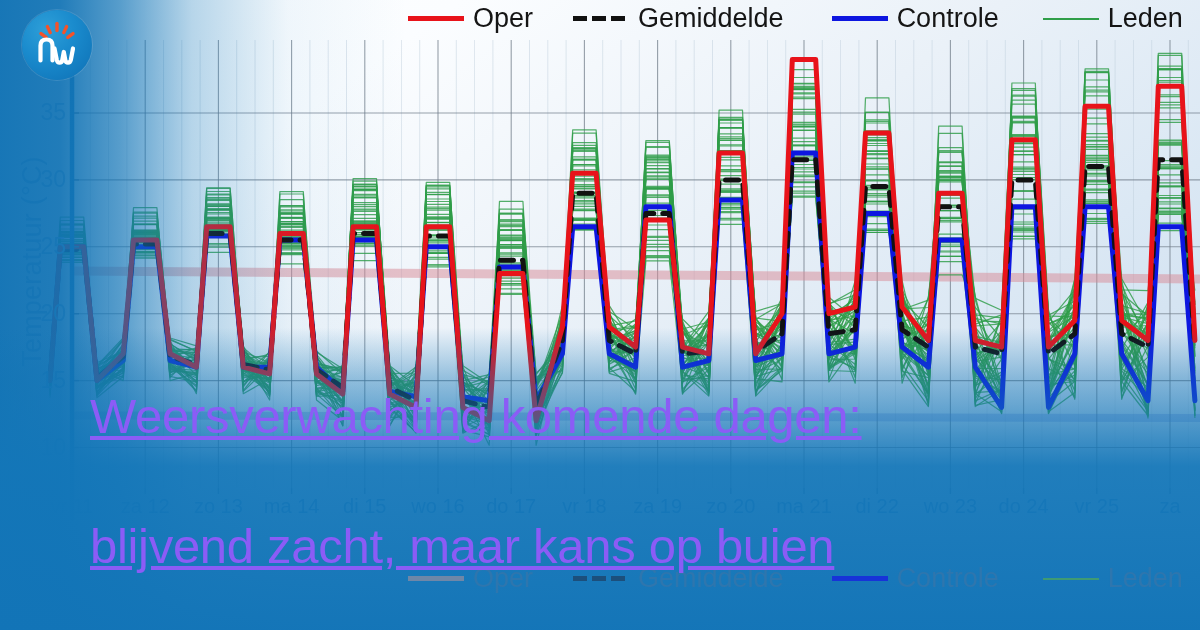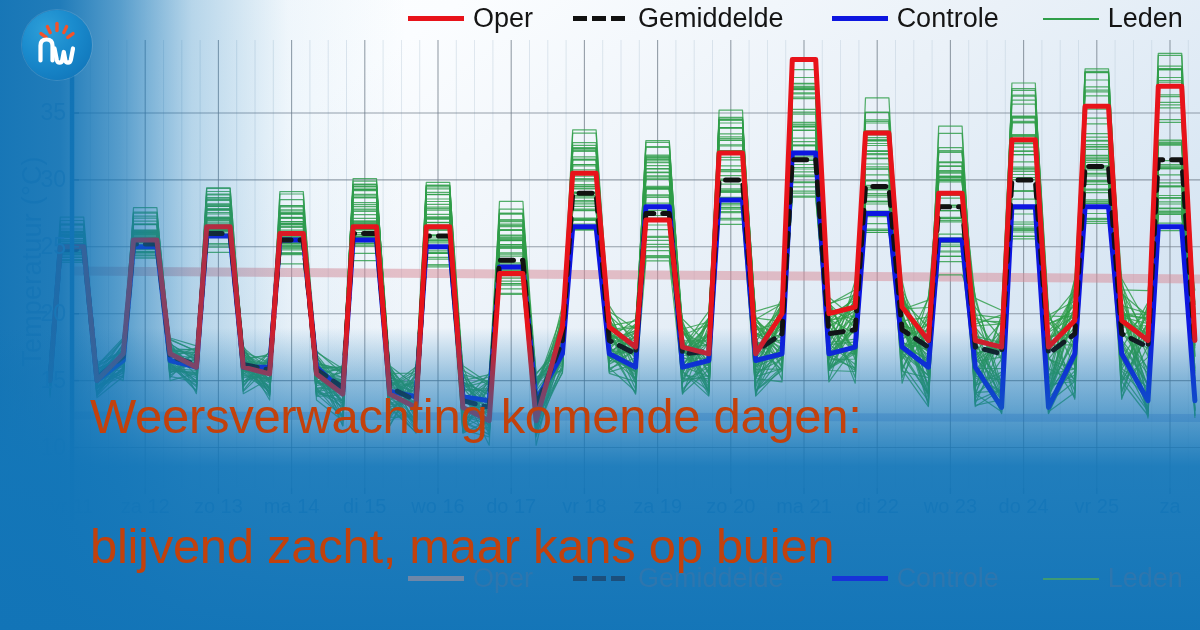--- a/index.html
+++ b/index.html
@@ -39,21 +39,21 @@
 
   
   #brand-overlay{position:absolute;inset:0;pointer-events:none;
     background:
       linear-gradient(to bottom, rgba(17,116,181,0) 0%, rgba(17,116,181,0) 52%, rgba(17,116,181,.40) 60%, rgba(19,118,184,.93) 74%, rgba(18,116,183,.99) 100%),
       linear-gradient(to right, rgba(16,114,180,.97) 0%, rgba(16,114,180,.93) 5%, rgba(17,116,182,.70) 10%, rgba(20,120,185,.30) 16%, rgba(25,125,190,.06) 24%, rgba(30,130,195,0) 34%);
   }
 
   
   #headline{position:absolute;left:90px;top:392px;width:1010px;pointer-events:none;}
-  .headline-line{color:#c2410c;font-size:49px;font-weight:400;line-height:1.0;letter-spacing:-.3px;white-space:nowrap;}
+  .headline-line{color:#8b5cf6;font-size:49px;font-weight:400;line-height:1.0;letter-spacing:-.3px;white-space:nowrap;text-decoration:underline;}
   #headline-line-2{margin-top:81px;}
 
   
   #logo{position:absolute;left:22px;top:10px;width:70px;height:70px;border-radius:50%;
     background:radial-gradient(circle at 34% 28%, #2e9fd8 0%, #1a8bcd 42%, #0d6fb4 100%);
     box-shadow:0 0 0 1px rgba(255,255,255,.12);}
   #logo svg{display:block;}
 </style>
 </head>
 <body>

